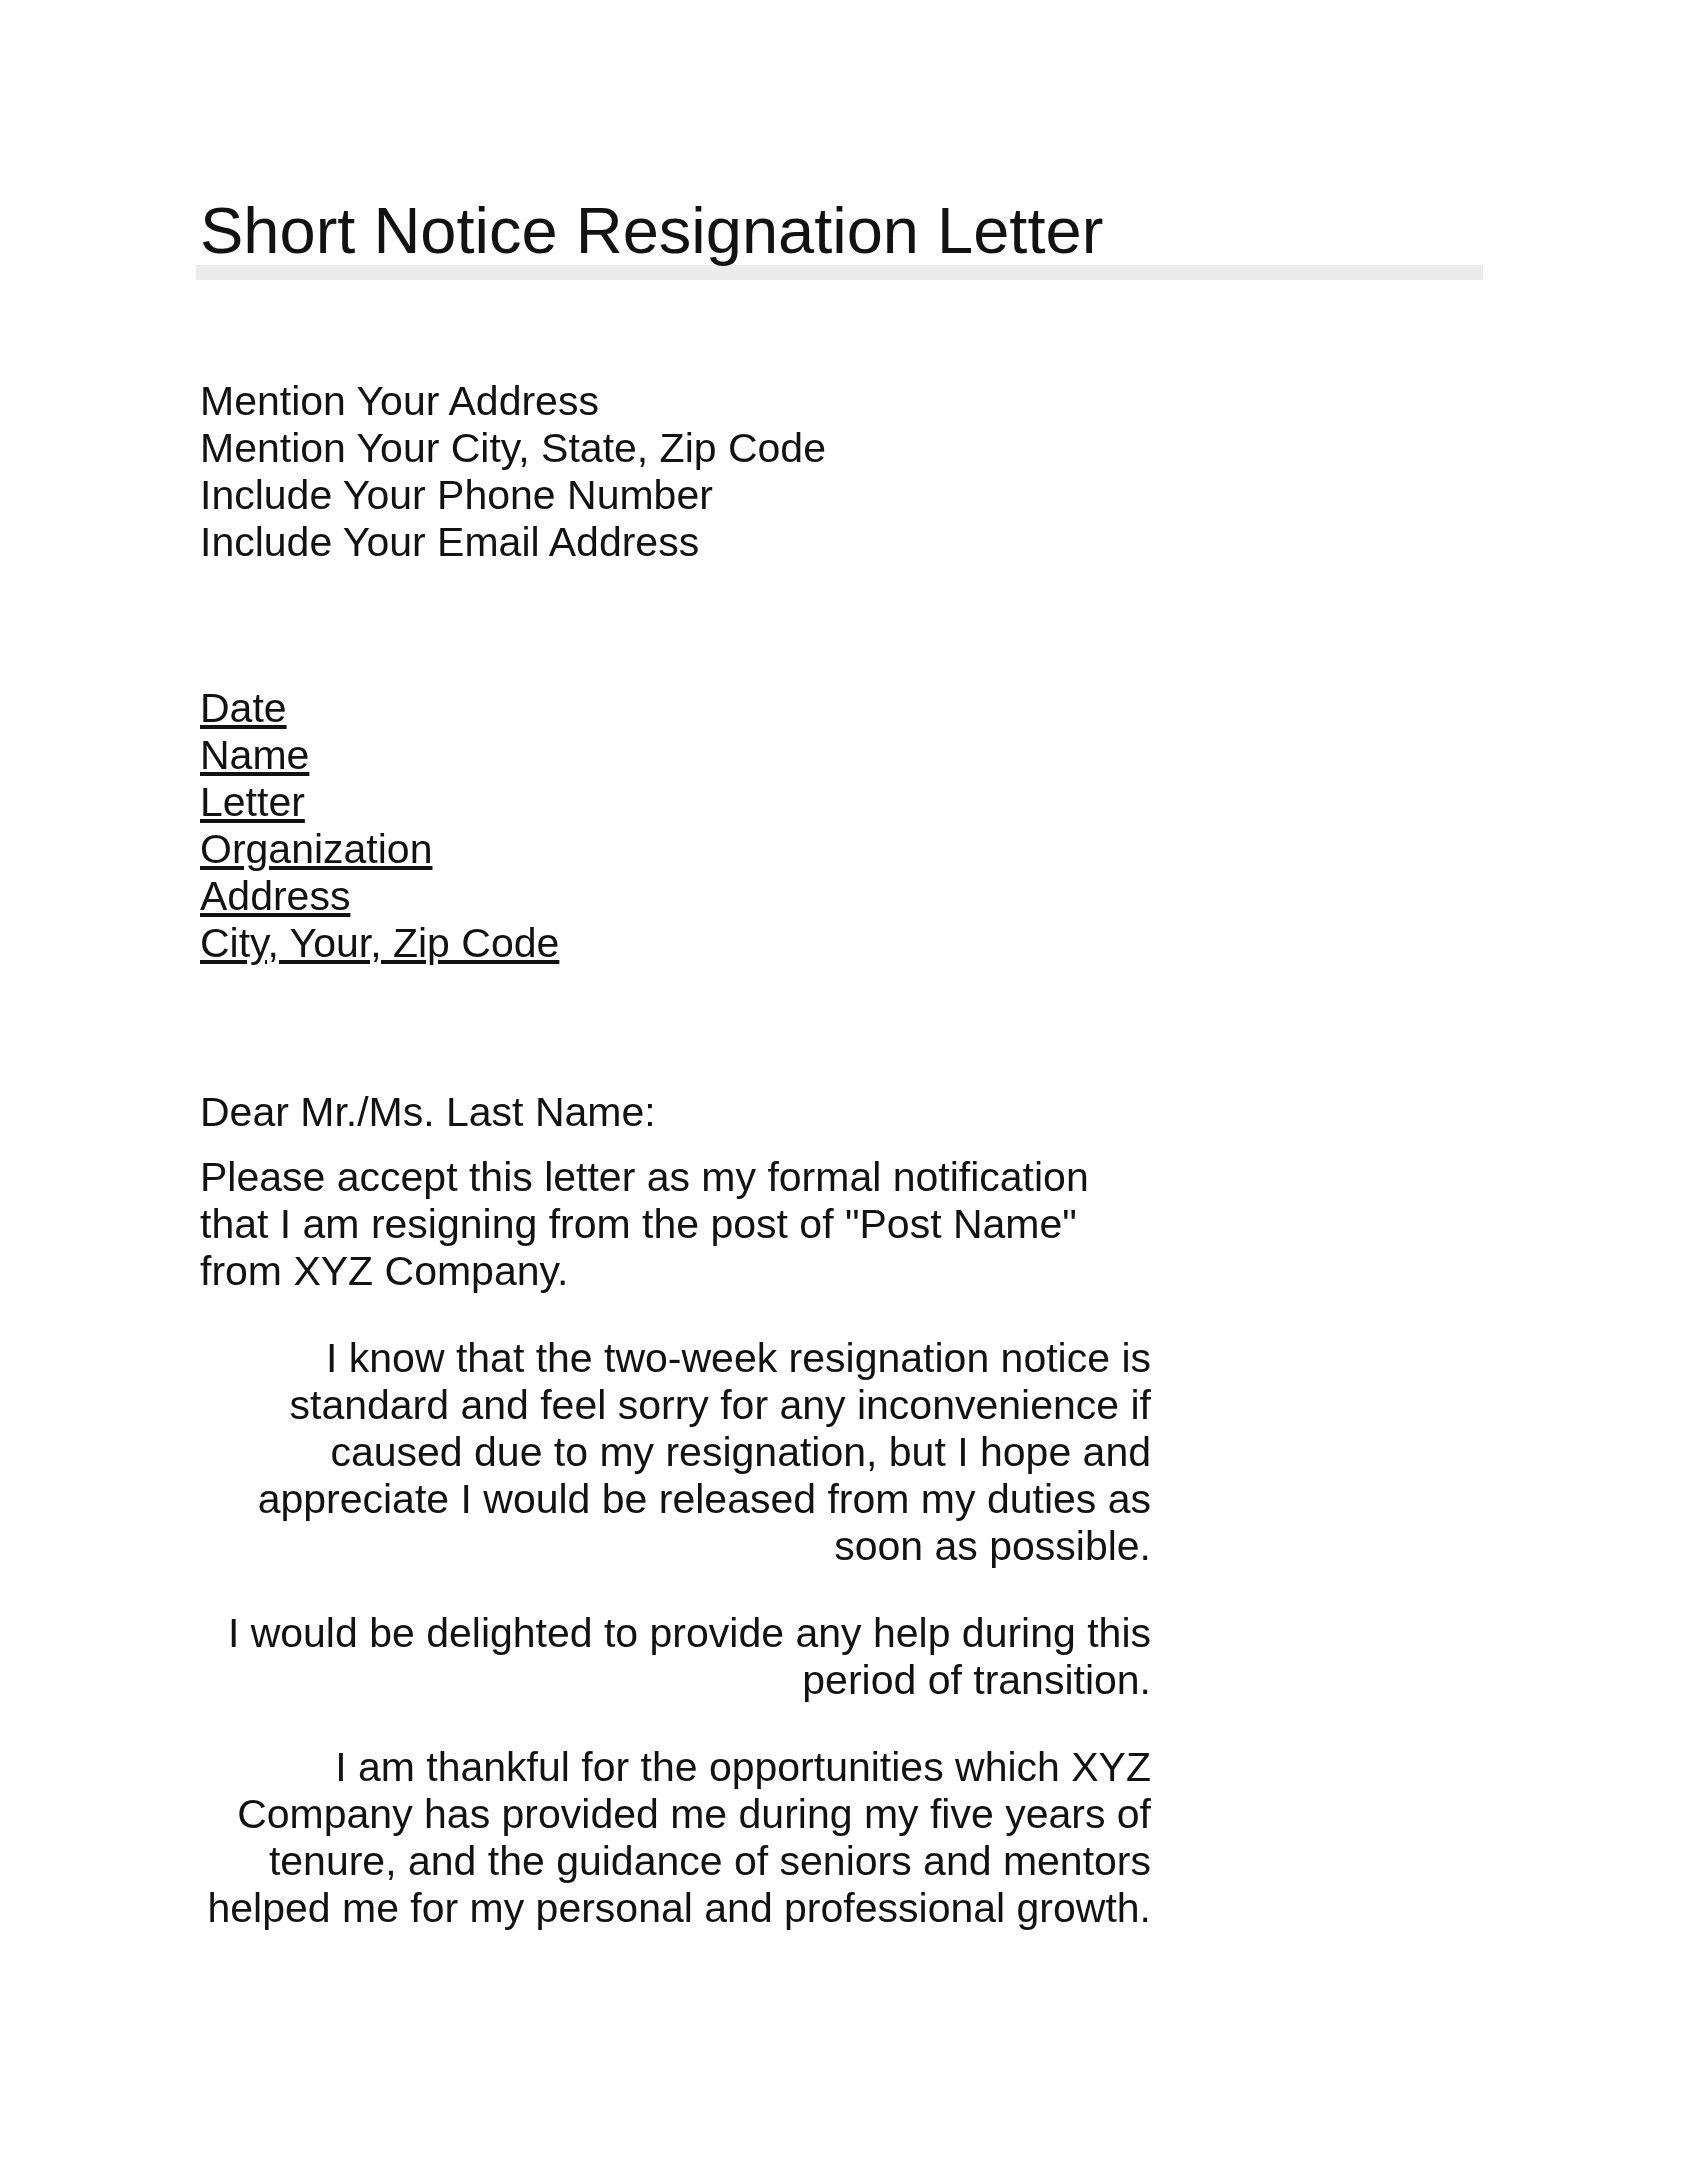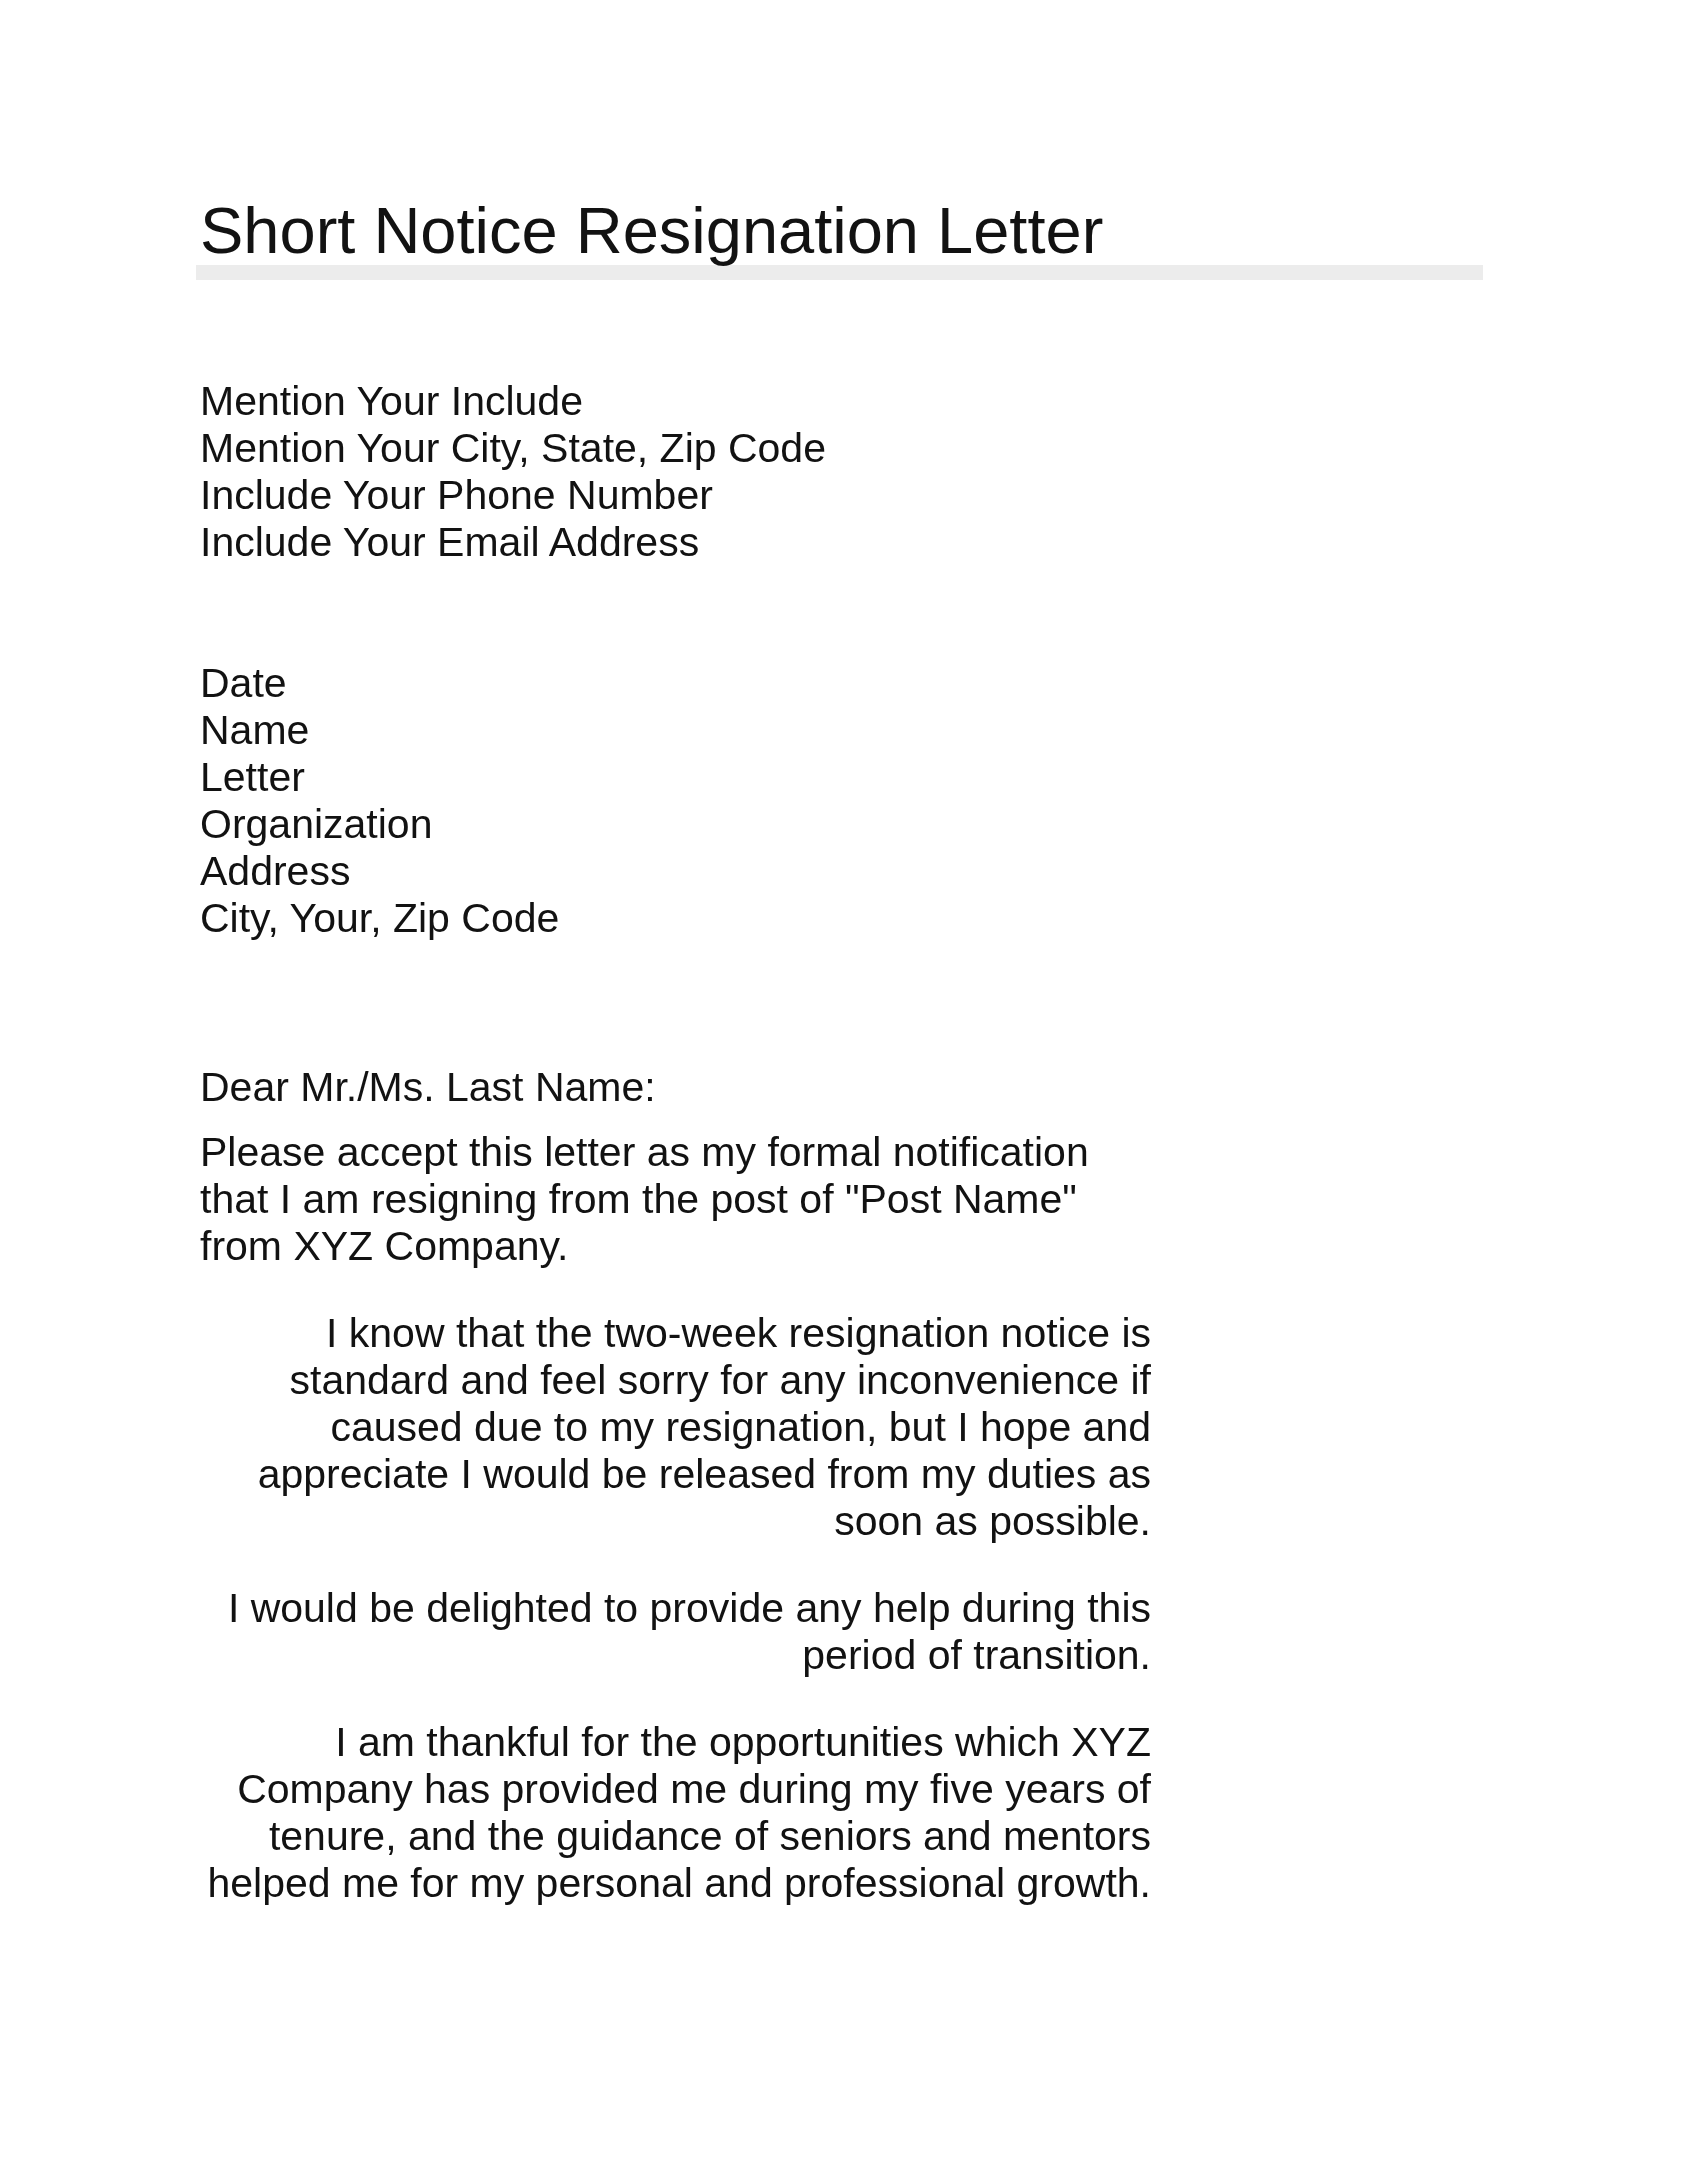--- a/index.html
+++ b/index.html
@@ -34,38 +34,38 @@
     height: 15px;
     margin-left: -4px;
     background: var(--rule-color, #ececec);
   }
   .addr-block, .salutation, .para {
     font-size: 41px;
     line-height: 47px;
     font-weight: 400;
   }
   .sender    { margin-top: 98px; }
-  .recipient { margin-top: 94px; }
+  .recipient { margin-top: 119px; text-decoration: underline; }
   .salutation { margin: 122px 0 0 0; }
   .para { margin: 0; }
   .p1 { margin-top: 18px; }
   .p2, .p3, .p4 { margin-top: 40px; text-align: right; }
 </style>
 </head>
 <body>
 
 <div class="page">
 
   <header>
     <h1 class="doc-title">Short Notice Resignation Letter</h1>
     <div class="title-rule"></div>
   </header>
 
   <div class="addr-block sender">
-    <div>Mention Your Include</div>
+    <div>Mention Your Address</div>
     <div>Mention Your City, State, Zip Code</div>
     <div>Include Your Phone Number</div>
     <div>Include Your Email Address</div>
   </div>
 
   <div class="addr-block recipient">
     <div>Date</div>
     <div>Name</div>
     <div>Letter</div>
     <div>Organization</div>

